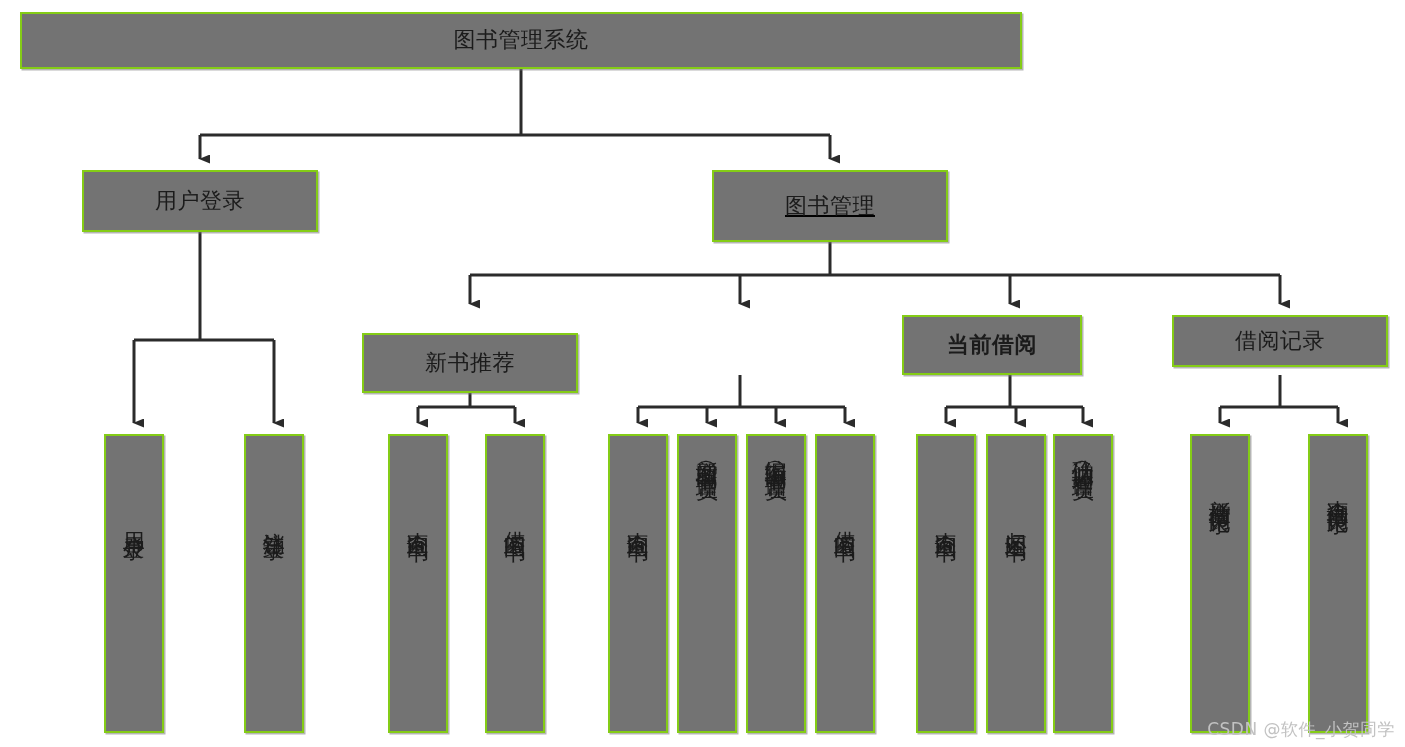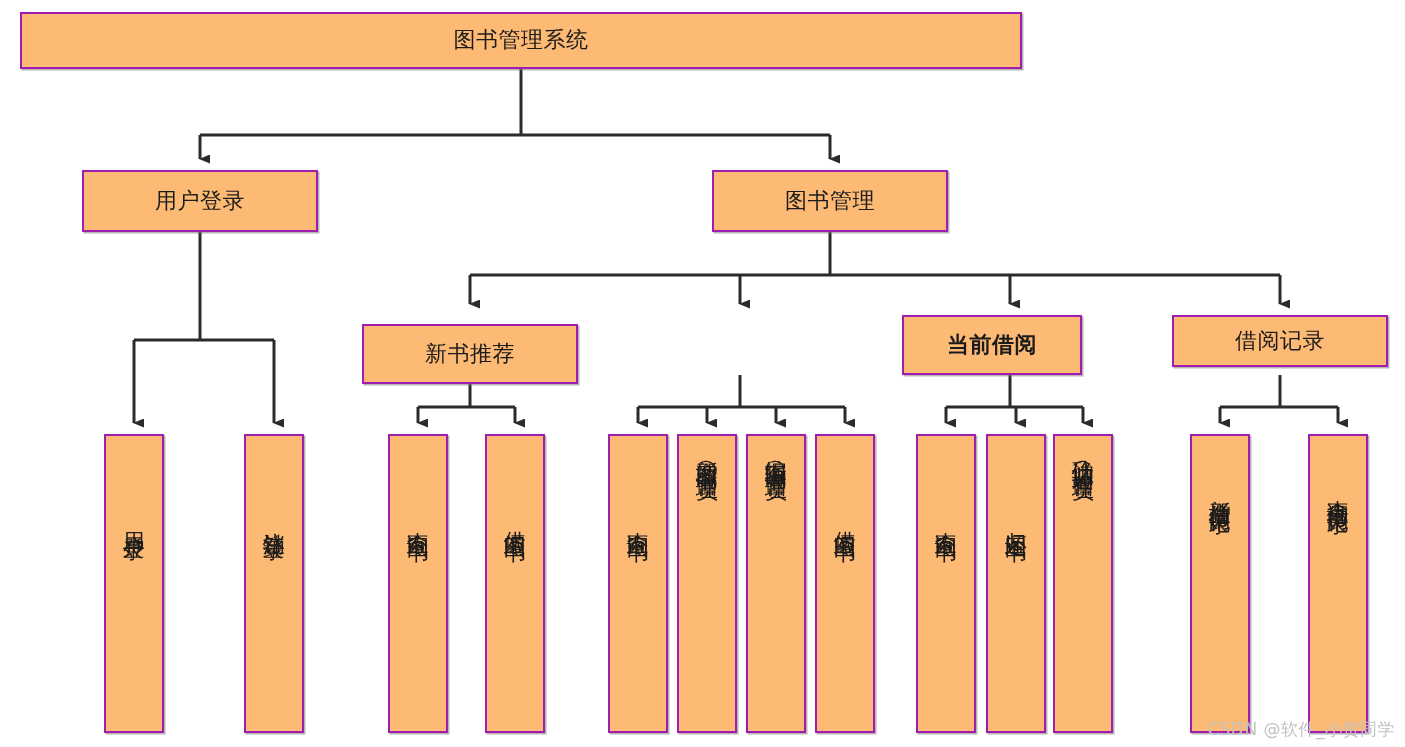--- a/index.html
+++ b/index.html
@@ -20,22 +20,22 @@
   svg.diagram-canvas {
     position: absolute;
     top: 0;
     left: 0;
     width: 1405px;
     height: 747px;
   }
   .node-box {
     position: absolute;
     box-sizing: border-box;
-    background: #fdba74;
-    border: 2px solid #a21caf;
+    background: #737373;
+    border: 2px solid #84cc16;
     box-shadow: 1.5px 1.5px 0 0 rgba(120,120,120,0.55);
     display: flex;
     align-items: center;
     justify-content: center;
   }
   .node-label {
     color: #1b1b1b;
     white-space: nowrap;
     letter-spacing: 0.5px;
   }
@@ -121,25 +121,25 @@
       </g>
   </svg>
 
   <div class="node-box horizontal" style="left: 20px; top: 12px; width: 1002px; height: 57px;">
     <span class="node-label">图书管理系统</span>
   </div>
 
   <div class="node-box horizontal" style="left: 82px; top: 170px; width: 236px; height: 62px;">
     <span class="node-label">用户登录</span>
   </div>
-  <div class="node-box horizontal" style="left: 712px; top: 170px; width: 236px; height: 62px;">
+  <div class="node-box horizontal" style="left: 712px; top: 170px; width: 236px; height: 72px; text-decoration: underline;">
     <span class="node-label">图书管理</span>
   </div>
 
-  <div class="node-box horizontal" style="left: 362px; top: 324px; width: 216px; height: 60px;">
+  <div class="node-box horizontal" style="left: 362px; top: 333px; width: 216px; height: 60px;">
     <span class="node-label">新书推荐</span>
   </div>
   <div class="node-box horizontal" style="left: 902px; top: 315px; width: 180px; height: 60px; font-weight: bold;">
     <span class="node-label">当前借阅</span>
   </div>
   <div class="node-box horizontal" style="left: 1172px; top: 315px; width: 216px; height: 52px;">
     <span class="node-label">借阅记录</span>
   </div>
 
   <div class="node-box vertical mid" style="left: 104px; top: 434px; width: 60px; height: 299px;">

